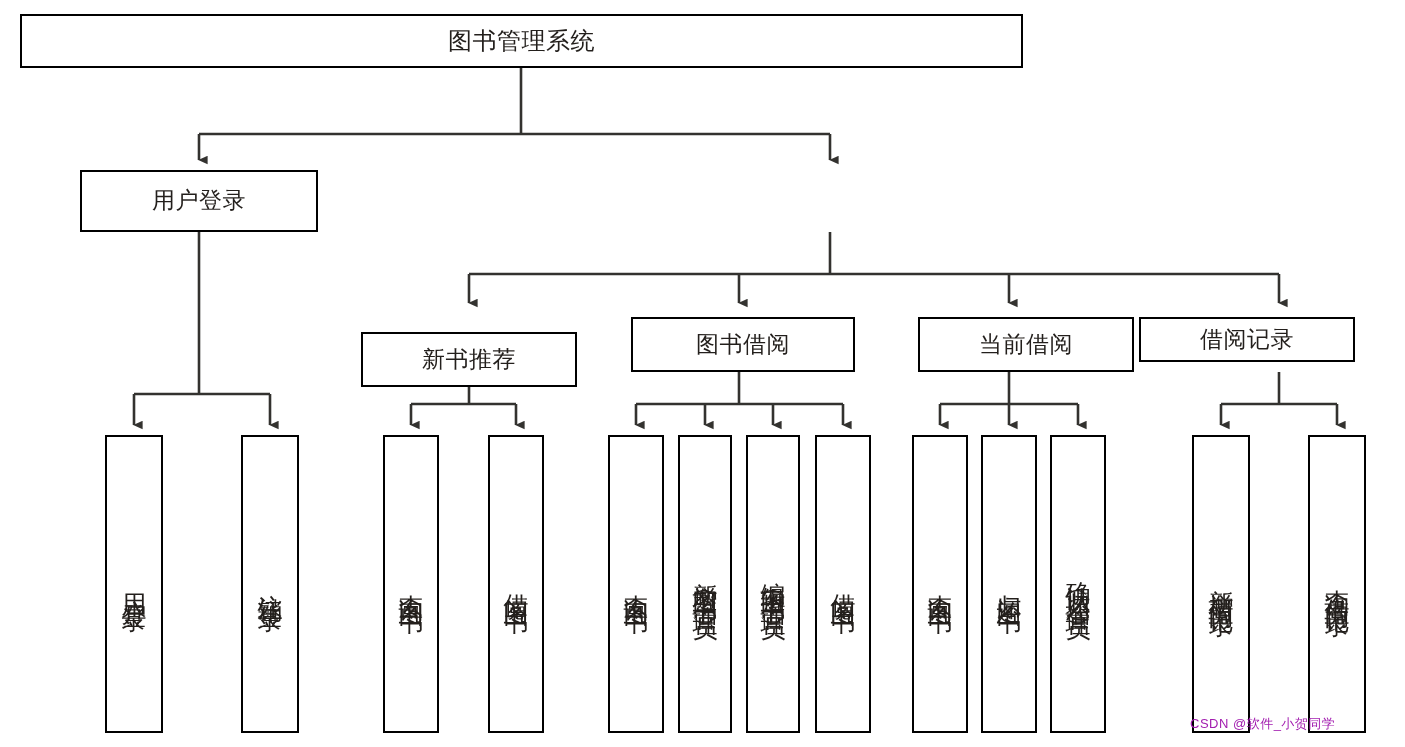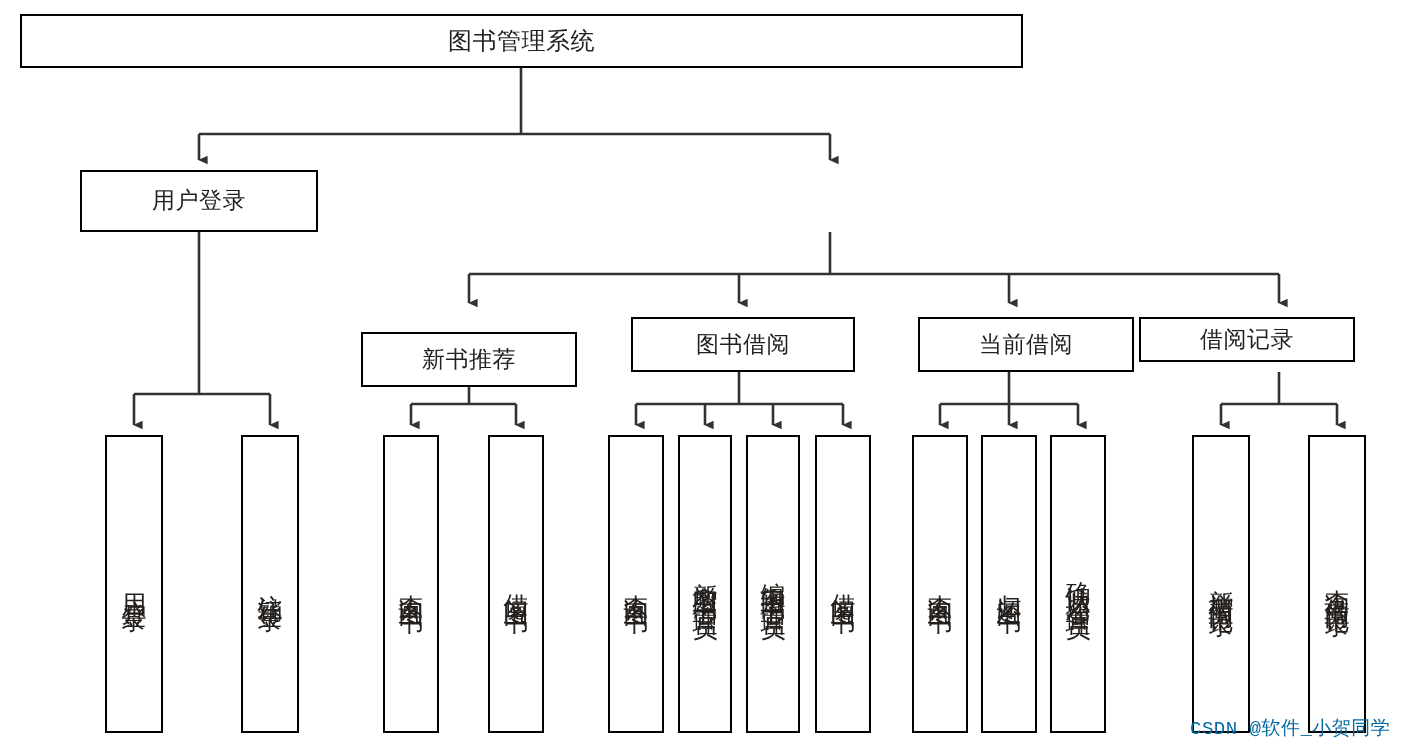--- a/index.html
+++ b/index.html
@@ -60,26 +60,26 @@
   .node.vert .node-label {
     writing-mode: vertical-rl;
     text-orientation: upright;
     font-size: 25px;
     line-height: 1.0;
     letter-spacing: 5px;
     white-space: nowrap;
   }
   .watermark {
     position: absolute;
-    font-size: 19px;
-    color: #0369a1;
+    font-size: 13px;
+    color: #a21caf;
     letter-spacing: 0.5px;
     white-space: nowrap;
     z-index: 5;
-    font-family: Liberation Mono, monospace;
+    font-family: Liberation Sans, sans-serif;
   }
 </style>
 </head>
 <body>
 
 <div id="diagram-root">
 
   <svg id="edge-layer" viewBox="0 0 1405 747" width="1405" height="747" xmlns="http://www.w3.org/2000/svg">
     <defs>
       <marker id="arrowhead" markerWidth="10" markerHeight="10" refX="4.2" refY="8.6" orient="auto" markerUnits="userSpaceOnUse">

